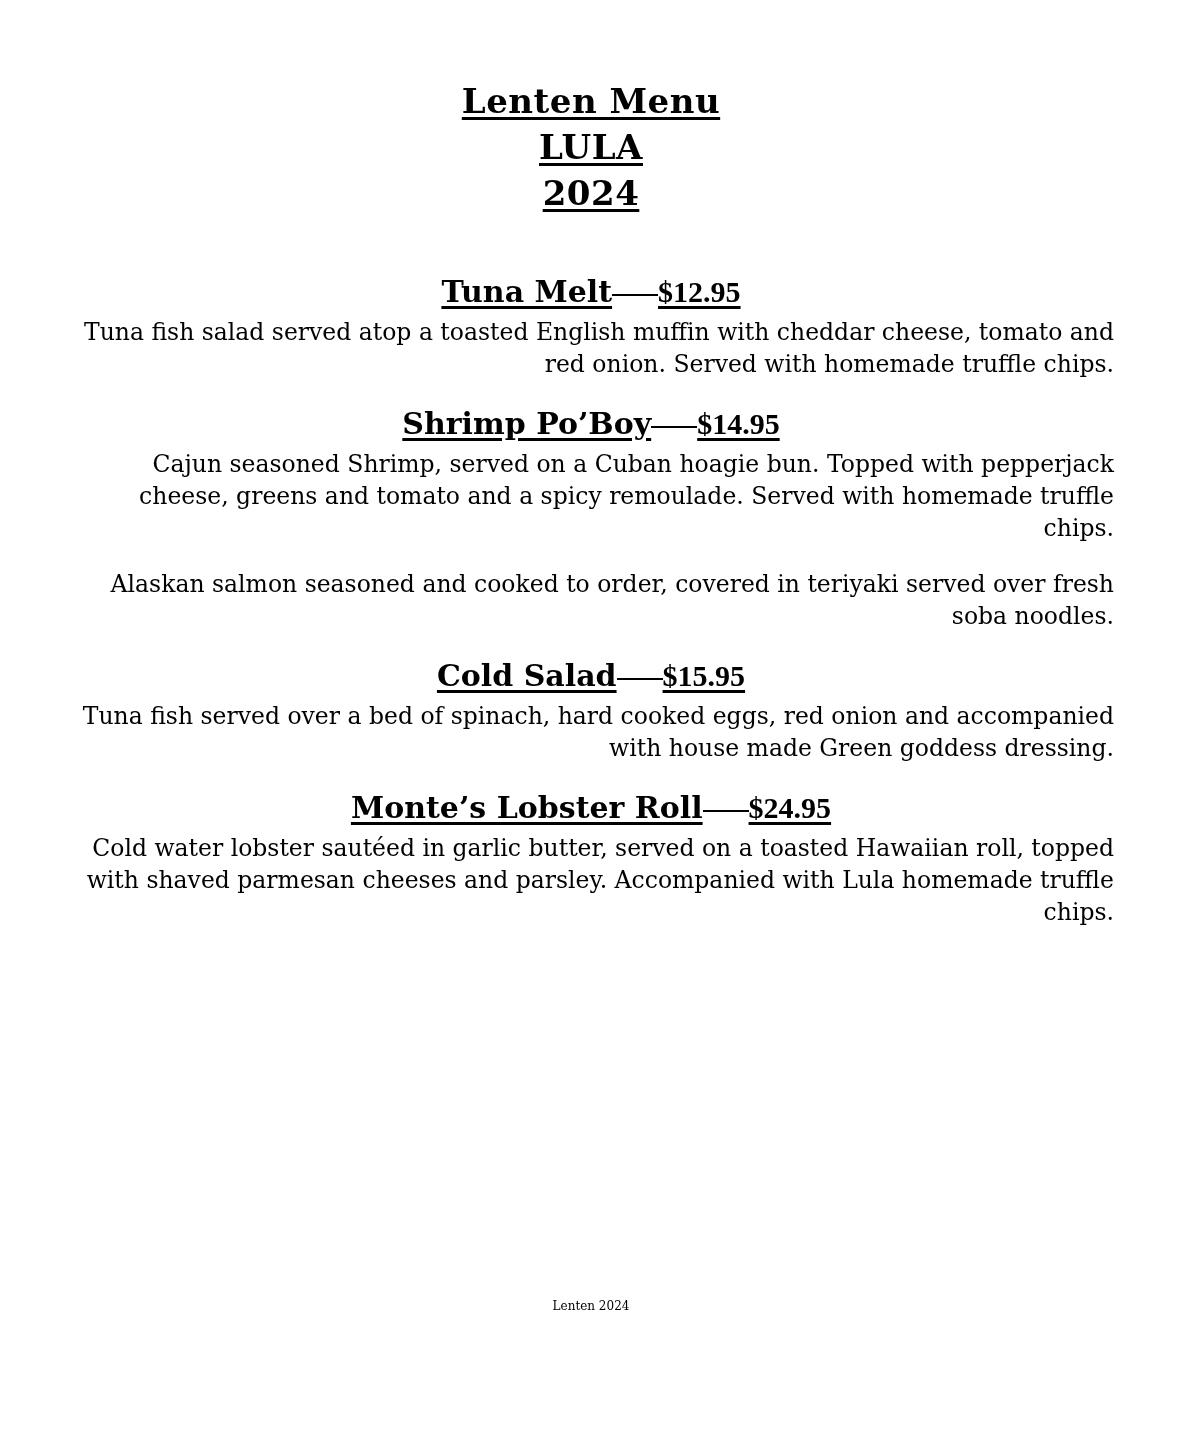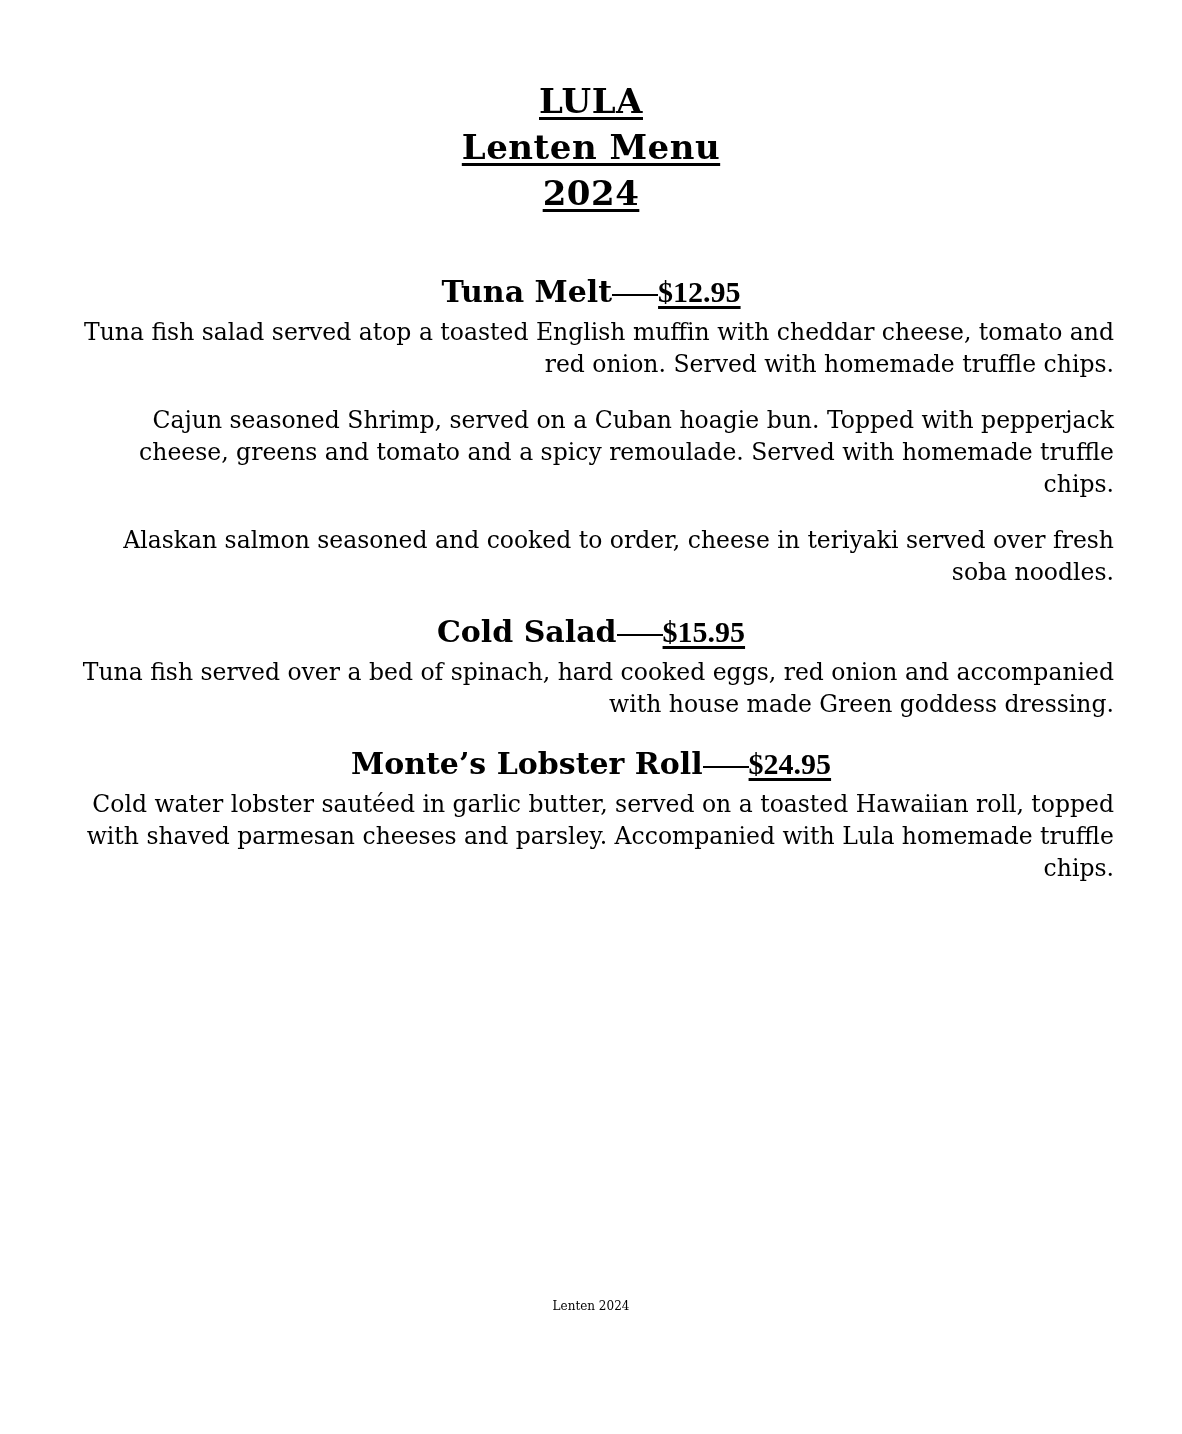--- a/index.html
+++ b/index.html
@@ -44,20 +44,21 @@
     margin-bottom: 24px;
   }
   .item-head {
     text-align: center;
     font-weight: bold;
     font-size: 30px;
     line-height: 40px;
     white-space: nowrap;
   }
   .item-head .name {
+    text-decoration: underline;
     text-underline-offset: 4px;
   }
   .item-head .gap {
     display: inline-block;
     width: 46px;
     border-bottom: 2px solid #000;
     margin-bottom: 6px;
   }
   .item-head .price {
     text-decoration: underline;
@@ -80,40 +81,43 @@
     font-size: 12px;
     line-height: 20px;
   }
 </style>
 </head>
 <body>
 
 <div class="page">
 
   <div class="header">
+    <div class="header-line"><span class="u">Lenten Menu</span></div>
     <div class="header-line"><span class="u">LULA</span></div>
-    <div class="header-line"><span class="u">Lenten Menu</span></div>
     <div class="header-line"><span class="u">2024</span></div>
   </div>
 
   <div class="spacer-after-header"></div>
 
   <div class="item">
     <div class="item-head">
       <span class="name">Tuna Melt</span><span class="gap"></span><span class="price">$12.95</span>
     </div>
     <div class="item-desc">Tuna fish salad served atop a toasted English muffin with cheddar cheese, tomato and red onion. Served with homemade truffle chips.</div>
   </div>
 
   <div class="item">
+    <div class="item-head">
+      <span class="name">Shrimp Po’Boy</span><span class="gap"></span><span class="price">$14.95</span>
+    </div>
     <div class="item-desc">Cajun seasoned Shrimp, served on a Cuban hoagie bun. Topped with pepperjack cheese, greens and tomato and a spicy remoulade. Served with homemade truffle chips.</div>
   </div>
 
   <div class="item">
-    <div class="item-desc">Alaskan salmon seasoned and cooked to order, cheese in teriyaki served over fresh soba noodles.</div>
+    <div class="item-desc">Alaskan salmon seasoned and cooked to order, covered in teriyaki served over fresh soba noodles.</div>
   </div>
 
   <div class="item">
     <div class="item-head">
       <span class="name">Cold Salad</span><span class="gap"></span><span class="price">$15.95</span>
     </div>
     <div class="item-desc">Tuna fish served over a bed of spinach, hard cooked eggs, red onion and accompanied with house made Green goddess dressing.</div>
   </div>
 
   <div class="item">

